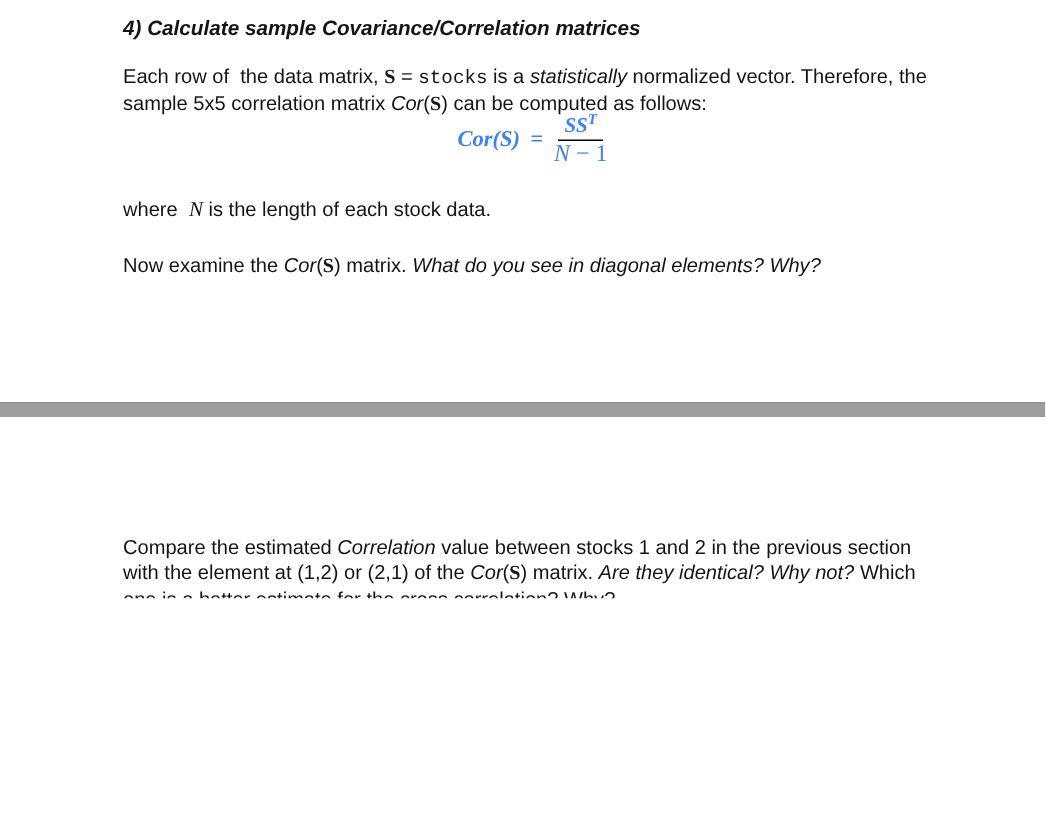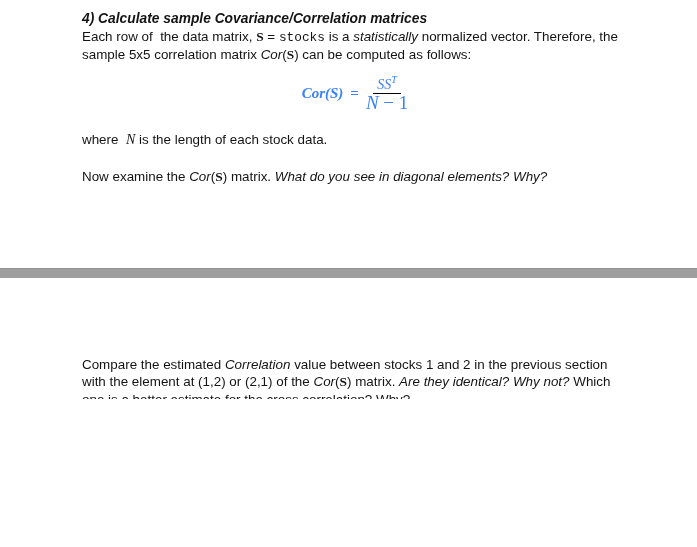--- a/index.html
+++ b/index.html
@@ -54,51 +54,51 @@
     font-size: 15px;
   }
   .f-eq { font-weight: bold; font-size: 15px; }
   .frac {
     display: inline-flex;
     flex-direction: column;
     align-items: center;
     vertical-align: middle;
   }
   .frac .num {
-    font-weight: normal;
+    font-weight: bold;
     font-style: italic;
     font-size: 14px;
     padding: 0 4px 1px 4px;
     border-bottom: 1.4px solid #000000;
     line-height: 15px;
   }
   .frac .num sup {
     font-size: 10px;
     font-style: italic;
     vertical-align: super;
     line-height: 0;
   }
   .frac .den {
-    font-size: 19px;
+    font-size: 16px;
     padding-top: 1px;
     line-height: 16px;
   }
   .frac .den .den-var { font-style: italic; }
   .divider {
     position: absolute;
     left: 0;
     top: 268px;
     width: 697px;
     height: 10px;
     background: #9e9e9e;
     border-top: 1px solid #929292;
   }
   
   #heading        { top: 10px; }
-  #para-intro     { top: 28px; }
+  #para-intro     { top: 42px; }
   #para-where     { top: 131px; }
   #para-examine   { top: 168px; }
   #para-compare   { top: 356px; }
   #para-according { top: 421px; }
   #para-finally   { top: 476px; }
 </style>
 </head>
 <body>
 
 <div class="canvas">

